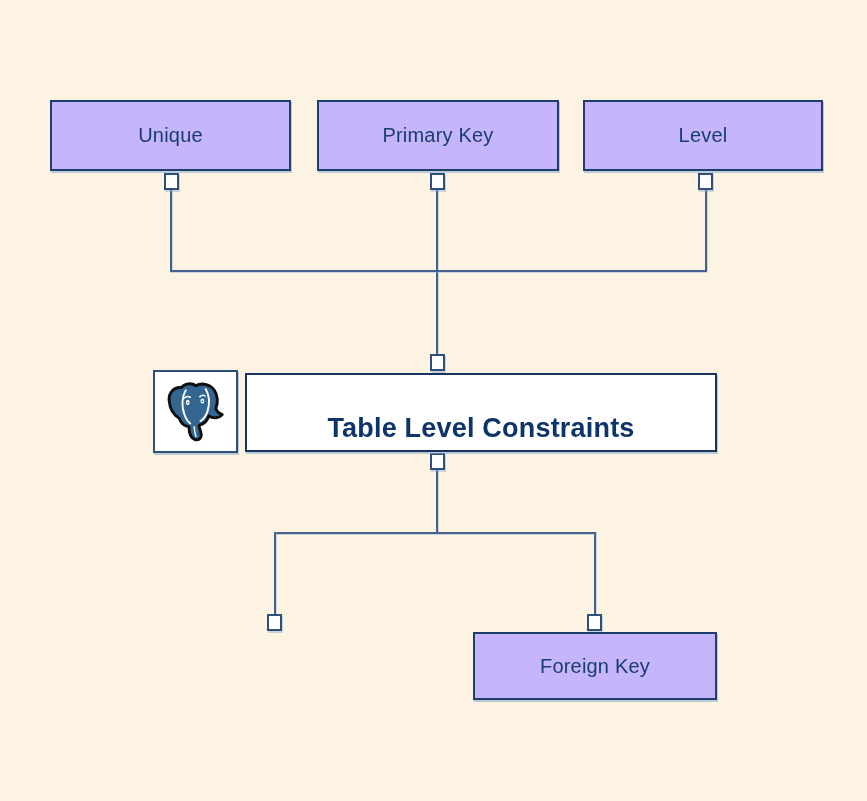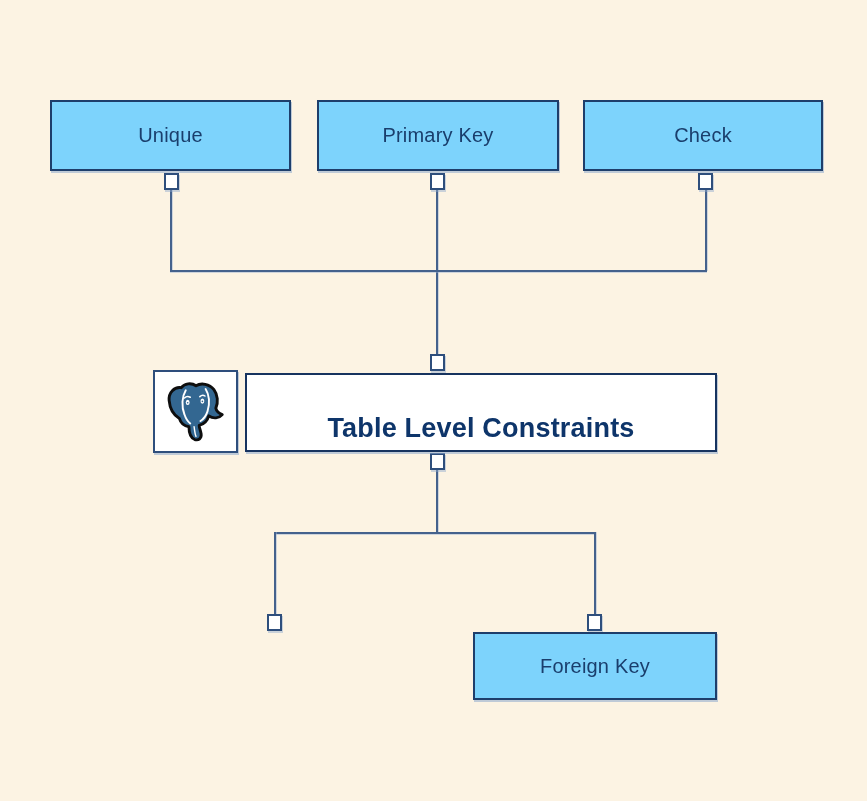--- a/index.html
+++ b/index.html
@@ -6,21 +6,21 @@
   #canvas{
     position:relative;
     width:867px;height:801px;
     background:#FCF3E3;
     font-family:"Liberation Sans","DejaVu Sans",sans-serif;
     overflow:hidden;
   }
   .node{
     position:absolute;
     box-sizing:border-box;
-    background:#7dd3fc;
+    background:#c4b5fd;
     border:2px solid #1E3E6B;
     box-shadow:1px 2px 0 rgba(141,168,205,.55);
     display:flex;align-items:center;justify-content:center;
   }
   .node .lbl{
     color:#1A3E6C;
     font-size:20px;
     letter-spacing:.2px;
   }
   #node-unique {left:50px; top:100px; width:241px; height:71px;}
@@ -87,21 +87,21 @@
 
 <div id="canvas">
 
   <div class="node" id="node-unique">
     <span class="lbl">Unique</span>
   </div>
   <div class="node" id="node-primary">
     <span class="lbl">Primary Key</span>
   </div>
   <div class="node" id="node-check">
-    <span class="lbl">Check</span>
+    <span class="lbl">Level</span>
   </div>
 
   <div class="line vline" id="v-unique"></div>
   <div class="line vline" id="v-primary"></div>
   <div class="line vline" id="v-check"></div>
   <div class="line hline" id="h-top"></div>
   <div class="line vline" id="v-central"></div>
   <div class="line hline" id="h-bottom"></div>
   <div class="line vline" id="v-exclusion"></div>
   <div class="line vline" id="v-foreign"></div>

